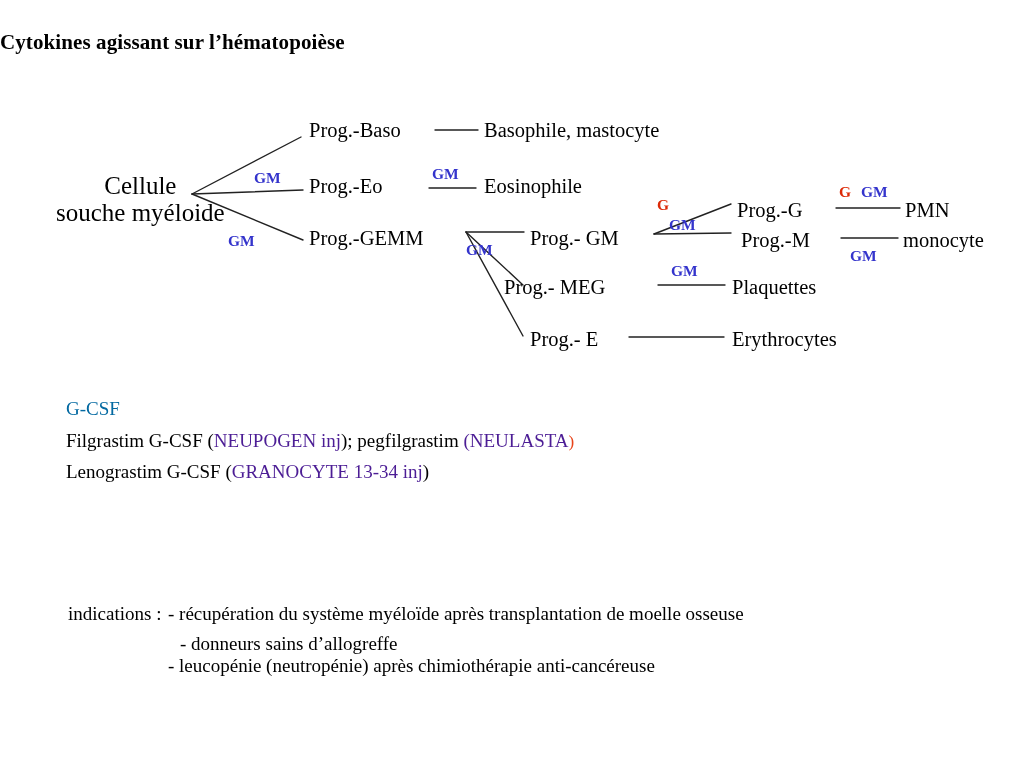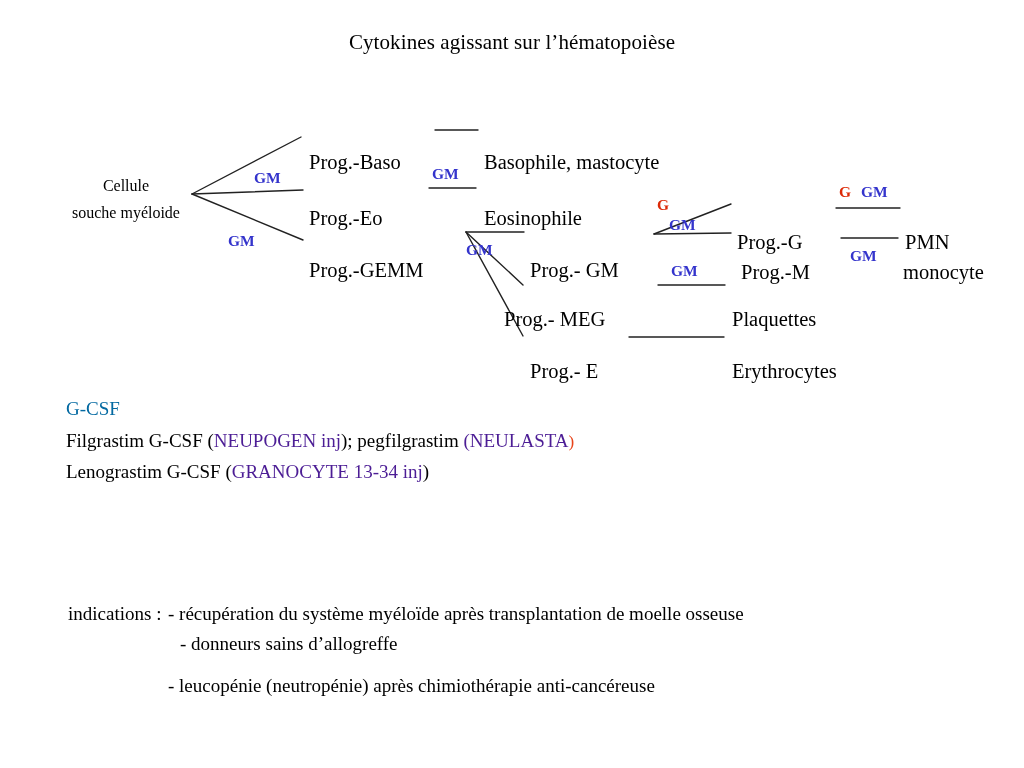--- a/index.html
+++ b/index.html
@@ -21,50 +21,48 @@
     left: 0; top: 0;
     width: 1024px;
     height: 768px;
   }
   .abs { position: absolute; white-space: nowrap; }
 
   #slide-title {
     top: 30px;
     left: 0;
     width: 1024px;
-    text-align: center;
     font-size: 21px;
-    font-weight: normal;
+    font-weight: bold;
     letter-spacing: 0.1px;
   }
 
   
   #diagram-layer {
     position: absolute;
     left: 0; top: 0;
     width: 1024px; height: 768px;
     pointer-events: none;
   }
   .node {
     font-size: 20.5px;
     line-height: 1;
-    margin-top: 32px;
   }
   .cyt {
     font-size: 15.5px;
     font-weight: bold;
     line-height: 1;
   }
   .cyt-gm { color: #3434CC; }
   .cyt-g  { color: #DC2A08; }
 
   #cell-root {
-    left: 72px;
+    left: 56px;
     top: 172px;
-    font-size: 16px;
+    font-size: 25px;
     line-height: 27px;
     text-align: center;
   }
 
   
   .tline { font-size: 19px; line-height: 1; }
   .tline-small { font-size: 15.5px; line-height: 1; }
   .hdr-gcsf { color: #0369a1; }
   .brand { color: #4c1d95; }
   .brand-sm { color: #E8441A; font-size: 17px; }
@@ -150,15 +148,15 @@
 
   <div class="abs tline" style="left:66px; top:462px;">
     <span>Lenograstim G-CSF (</span><span class="brand">GRANOCYTE 13-34 inj</span><span>)</span>
   </div>
 
 
   <div class="abs tline" style="left:68px; top:604px;">indications :</div>
 
   <div class="abs tline" style="left:168px; top:604px;">- récupération du système myéloïde après transplantation de moelle osseuse</div>
   <div class="abs tline" style="left:168px; top:634px;margin-left:12px;">- donneurs sains d’allogreffe</div>
-  <div class="abs tline" style="left:168px; top:676px;">- leucopénie (neutropénie) après chimiothérapie anti-cancéreuse</div>
+  <div class="abs tline" style="left:168px; top:656px;">- leucopénie (neutropénie) après chimiothérapie anti-cancéreuse</div>
 
 </div>
 
 </body></html>

